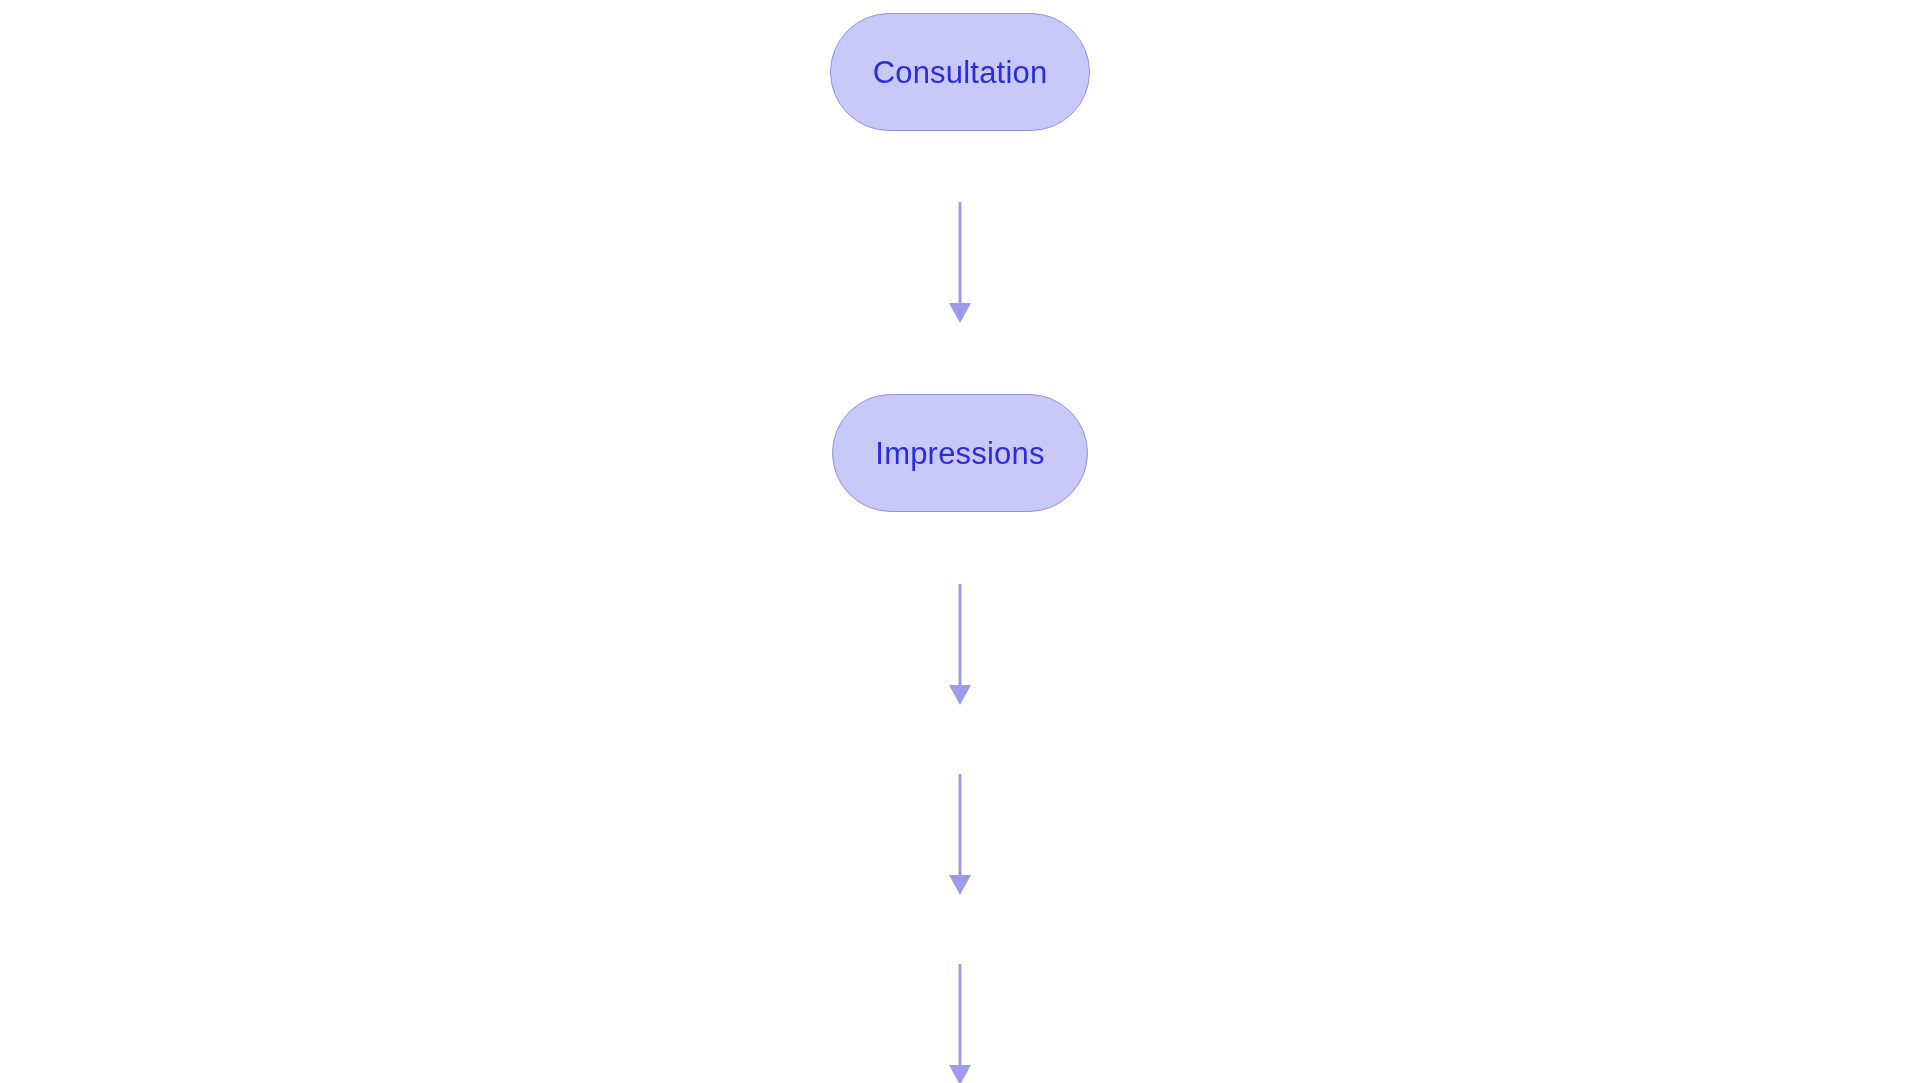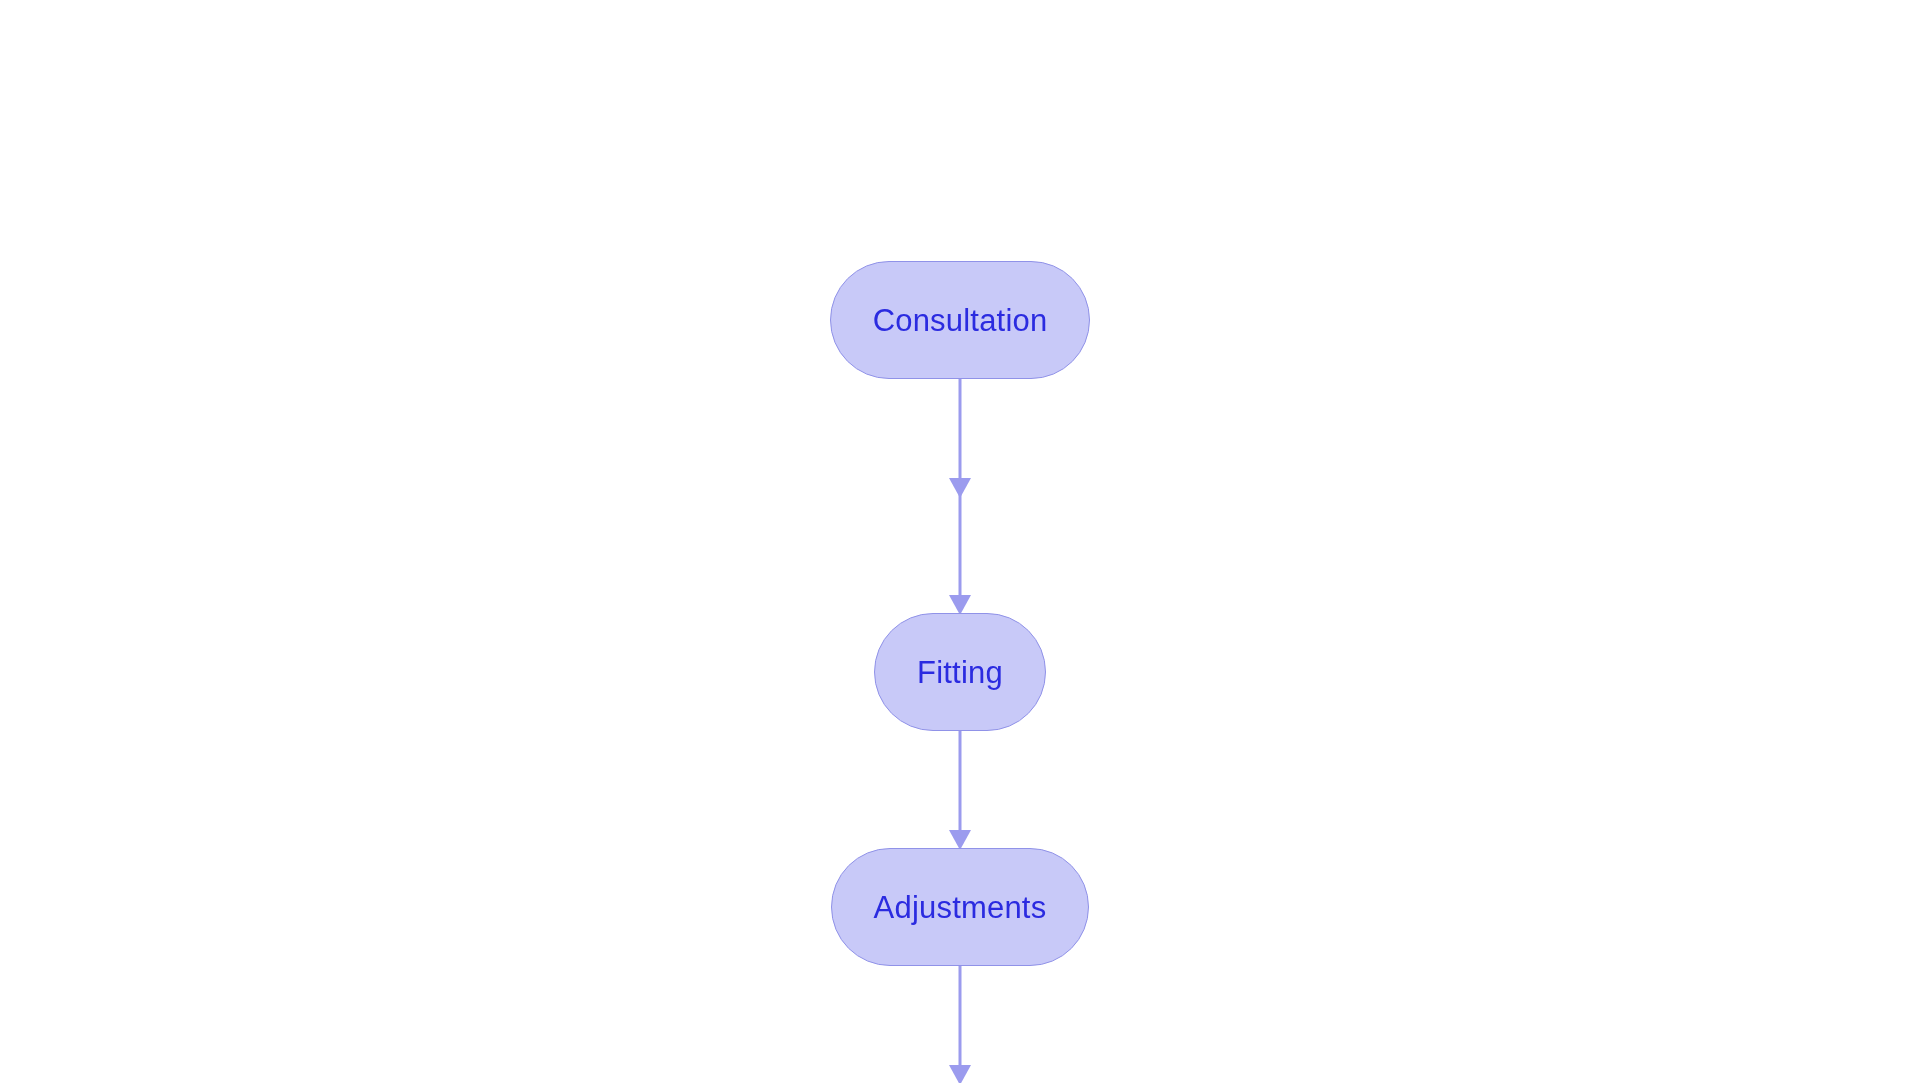--- a/index.html
+++ b/index.html
@@ -23,21 +23,21 @@
 
   .flow-column {
     position: absolute;
     left: 0;
     top: 0;
     width: 1920px;
     height: 1083px;
     display: flex;
     flex-direction: column;
     align-items: center;
-    justify-content: flex-end;
+    justify-content: space-between;
     padding-top: 13px;
     box-sizing: border-box;
   }
 
   
   .node {
     position: relative;
     height: 118px;
     box-sizing: border-box;
     display: flex;
@@ -95,38 +95,35 @@
 
     <div class="node">
       <span class="node-label">Consultation</span>
     </div>
 
     <div class="connector">
       <div class="connector-line"></div>
       <div class="connector-arrowhead"></div>
     </div>
 
-
-    <div class="connector">
-      <div class="connector-line"></div>
-      <div class="connector-arrowhead"></div>
-    </div>
-
     <div class="node">
-      <span class="node-label">Fitting</span>
+      <span class="node-label">Impressions</span>
     </div>
 
     <div class="connector">
       <div class="connector-line"></div>
       <div class="connector-arrowhead"></div>
     </div>
 
-    <div class="node">
-      <span class="node-label">Adjustments</span>
+
+    <div class="connector">
+      <div class="connector-line"></div>
+      <div class="connector-arrowhead"></div>
     </div>
+
 
     <div class="connector">
       <div class="connector-line"></div>
       <div class="connector-arrowhead"></div>
     </div>
 
 
   </div>
 </div>
 

